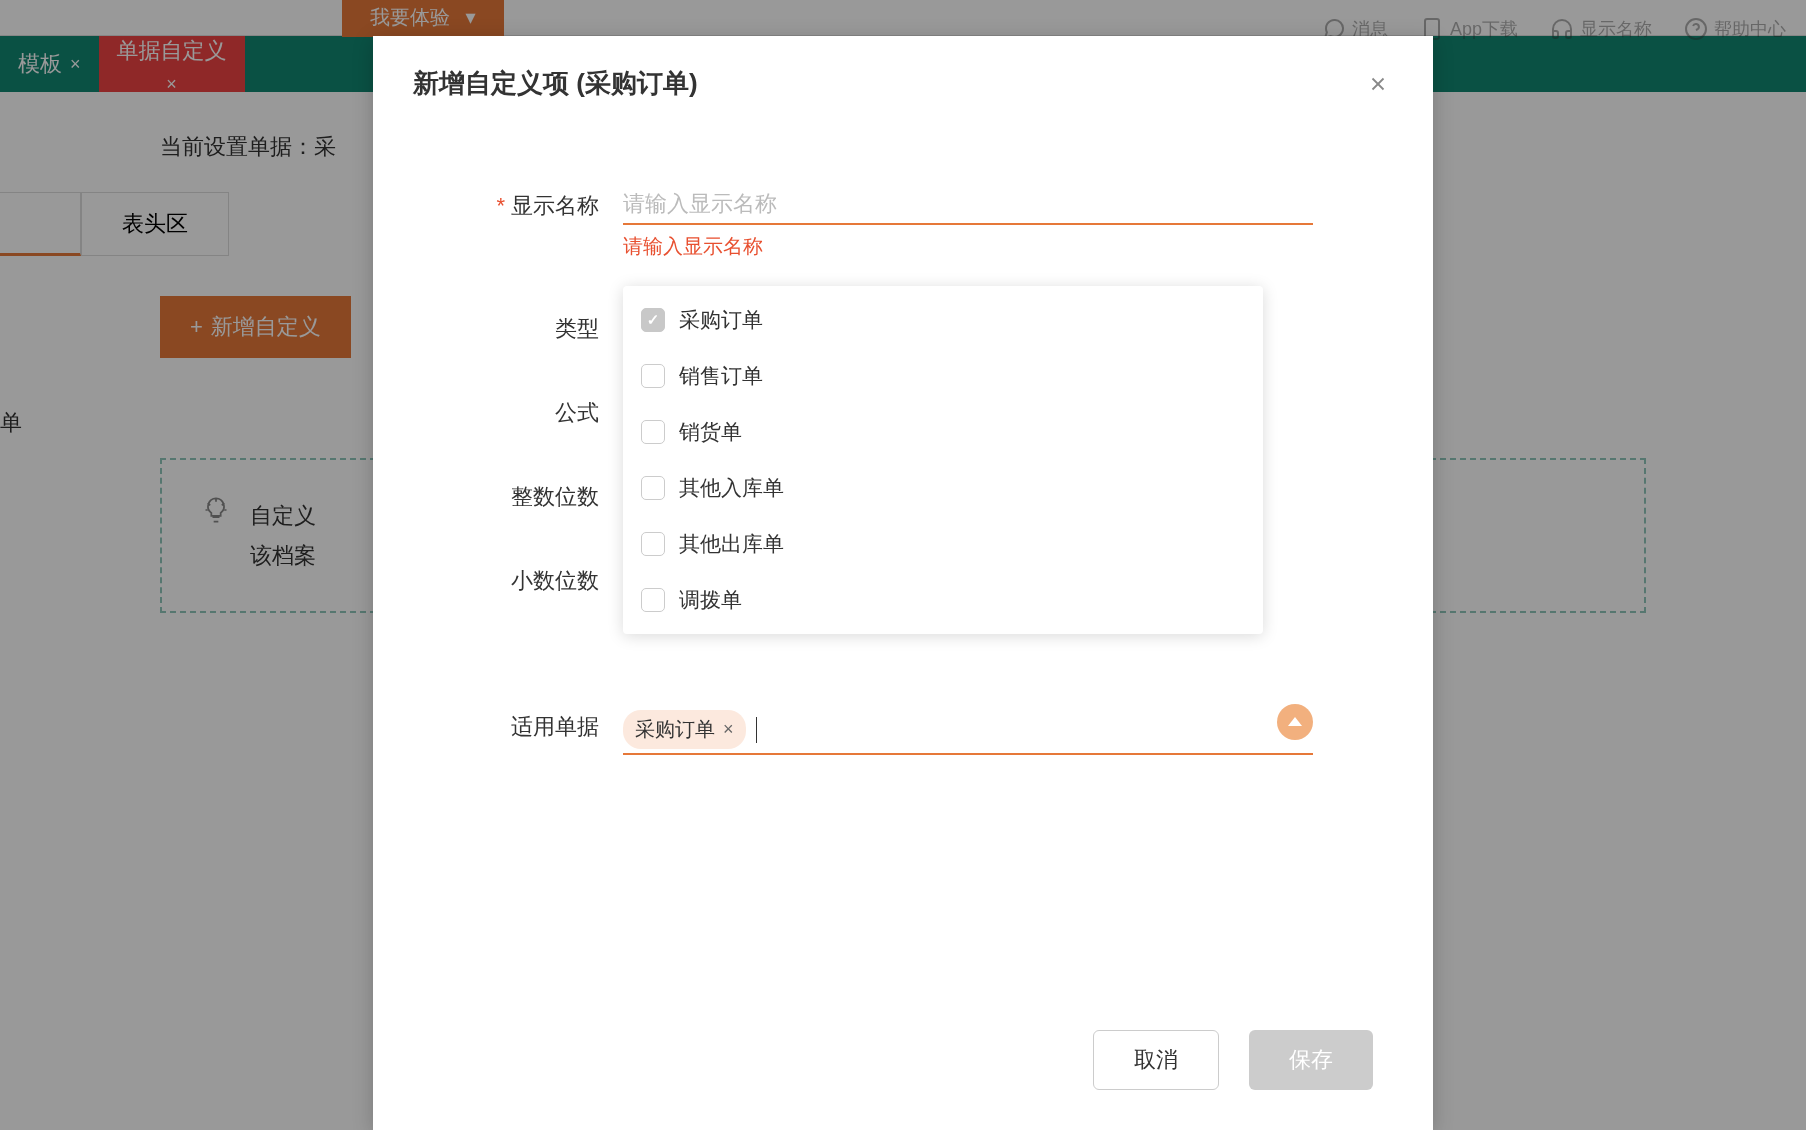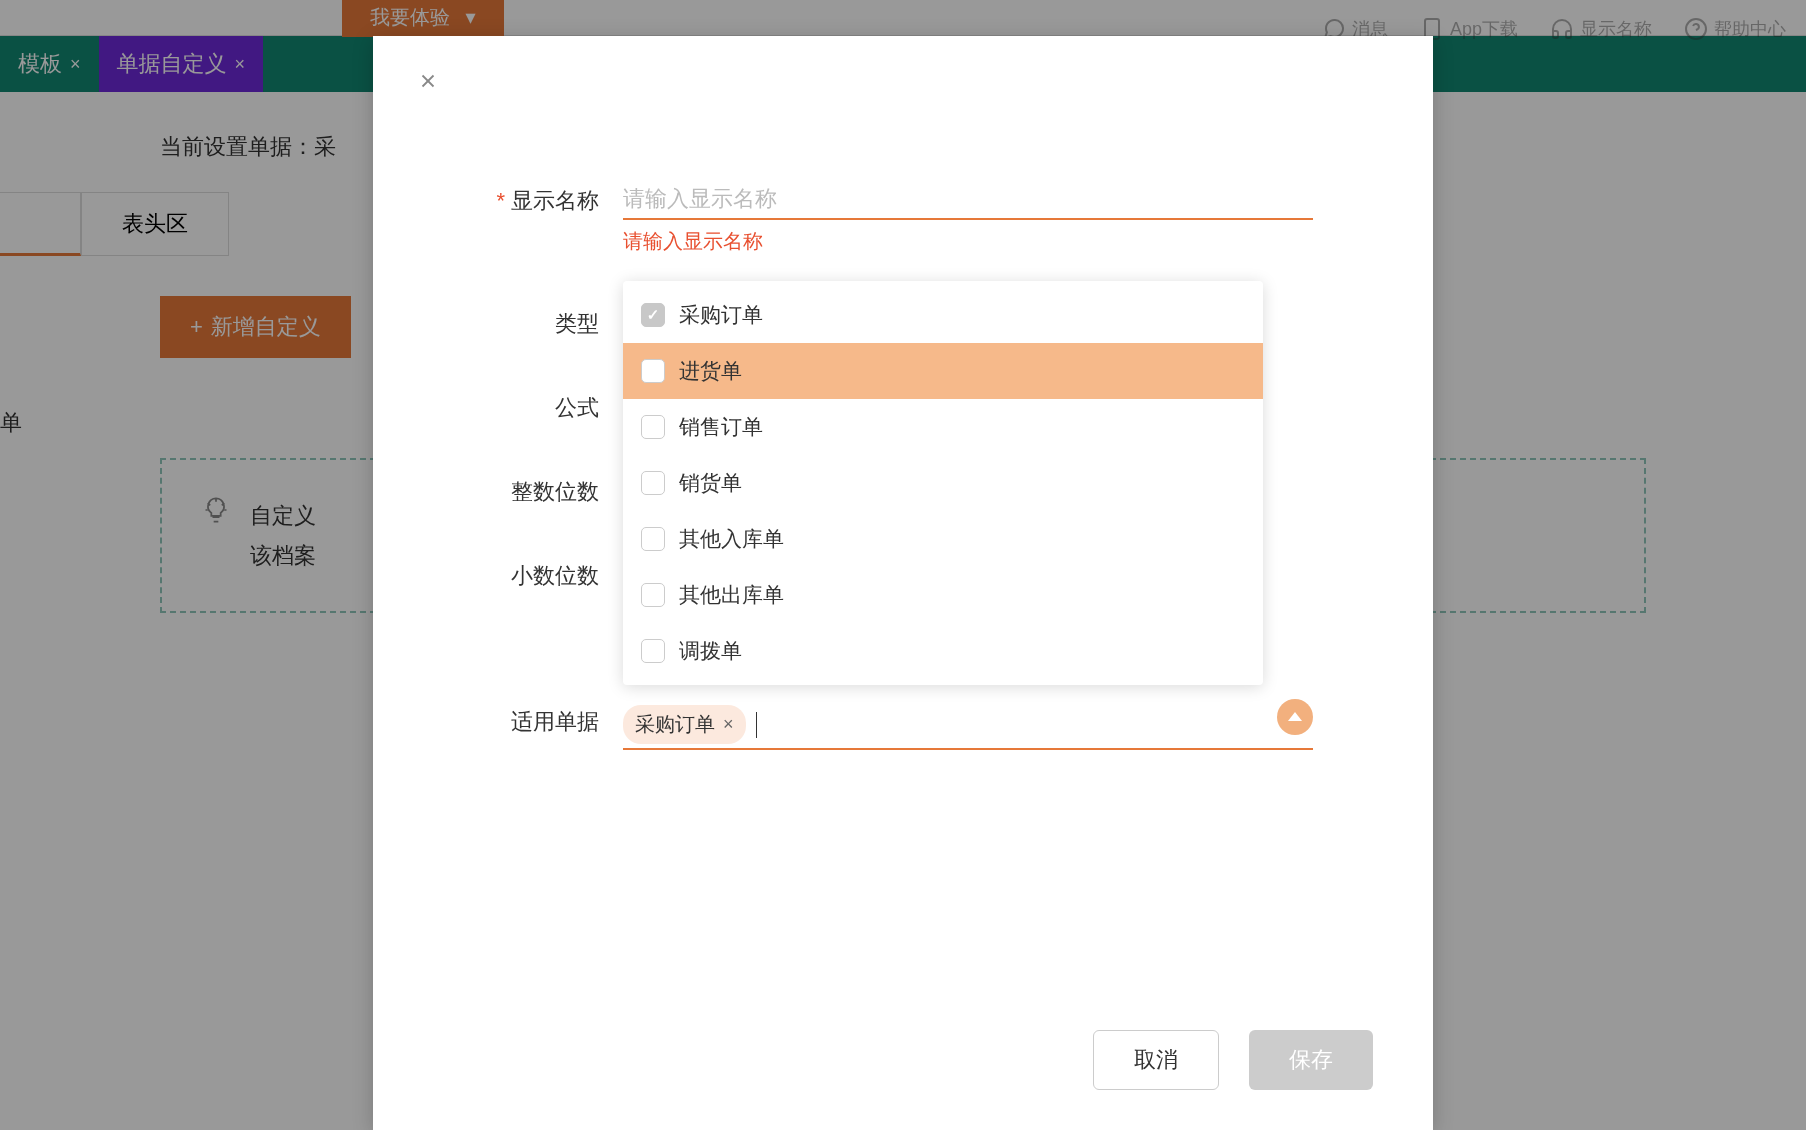--- a/index.html
+++ b/index.html
@@ -75,21 +75,22 @@
       color: #ffffff;
       font-size: 22px;
       padding: 0 18px;
       height: 100%;
       display: flex;
       align-items: center;
       gap: 8px;
       cursor: pointer;
     }
     .tab-item.active {
-      background: #6d28d9;
+      background: #ef4444;
+      flex-direction: column;
     }
     .tab-close {
       font-size: 18px;
       cursor: pointer;
     }
     .content-area {
       padding: 40px 160px;
       background: #ffffff;
     }
     .current-doc-label {
@@ -452,20 +453,21 @@
       <div class="info-text">
         <div>自定义</div>
         <div>该档案</div>
       </div>
     </div>
   </div>
 
   <div class="modal-overlay">
     <div class="modal">
       <div class="modal-header">
+        <div class="modal-title">新增自定义项 (采购订单)</div>
         <div class="modal-close">
           <svg width="22" height="22" viewBox="0 0 24 24" fill="none" stroke="#888" stroke-width="2">
               <line x1="18" y1="6" x2="6" y2="18"></line>
               <line x1="6" y1="6" x2="18" y2="18"></line>
             </svg>
         </div>
       </div>
       <div class="modal-body">
 
         <div class="form-row">
@@ -504,24 +506,20 @@
               <div class="chevron-up"></div>
             </div>
 
             <div class="dropdown-panel">
               <div class="dropdown-scroll" id="dropdown-list">
                   <div class="dropdown-option">
                     <div class="checkbox checked">
                       <span class="checkmark">✓</span>
                     </div>
                     <span>采购订单</span>
-                  </div>
-                  <div class="dropdown-option hovered">
-                    <div class="checkbox"></div>
-                    <span>进货单</span>
                   </div>
                   <div class="dropdown-option">
                     <div class="checkbox"></div>
                     <span>销售订单</span>
                   </div>
                   <div class="dropdown-option">
                     <div class="checkbox"></div>
                     <span>销货单</span>
                   </div>
                   <div class="dropdown-option">

